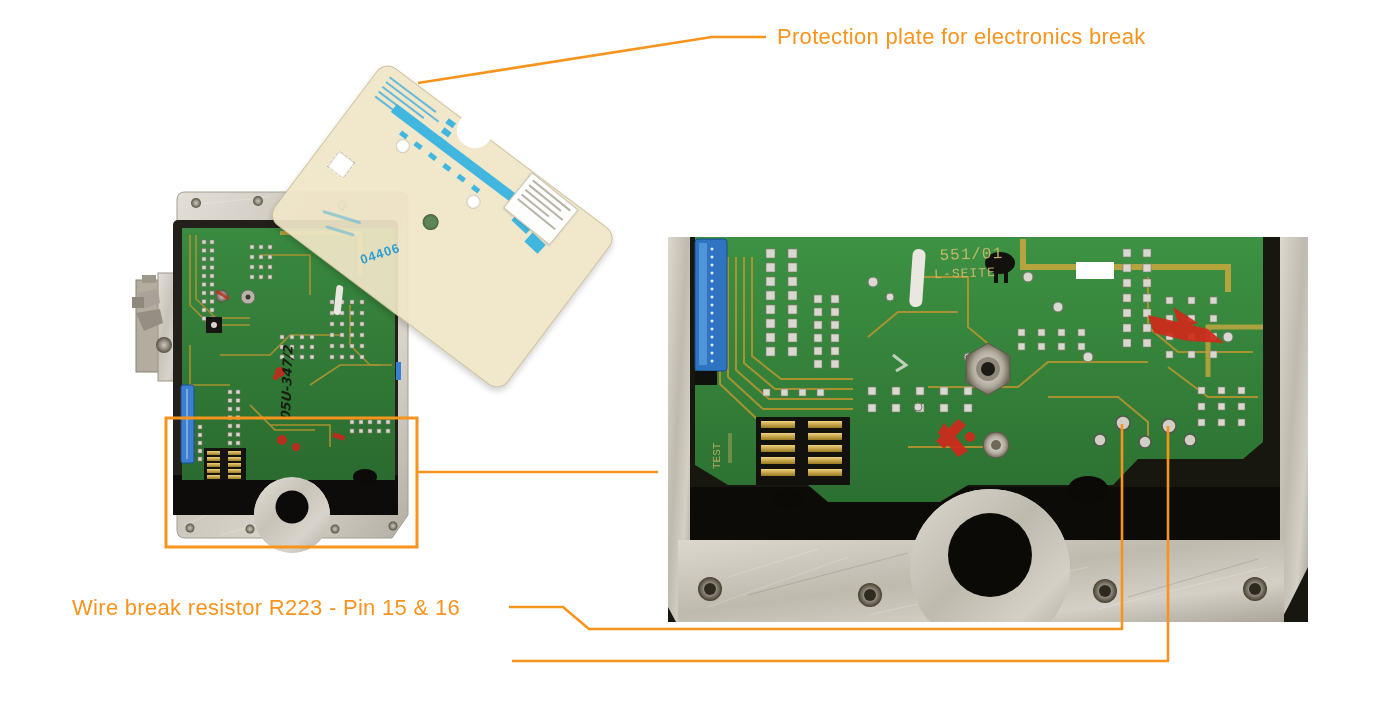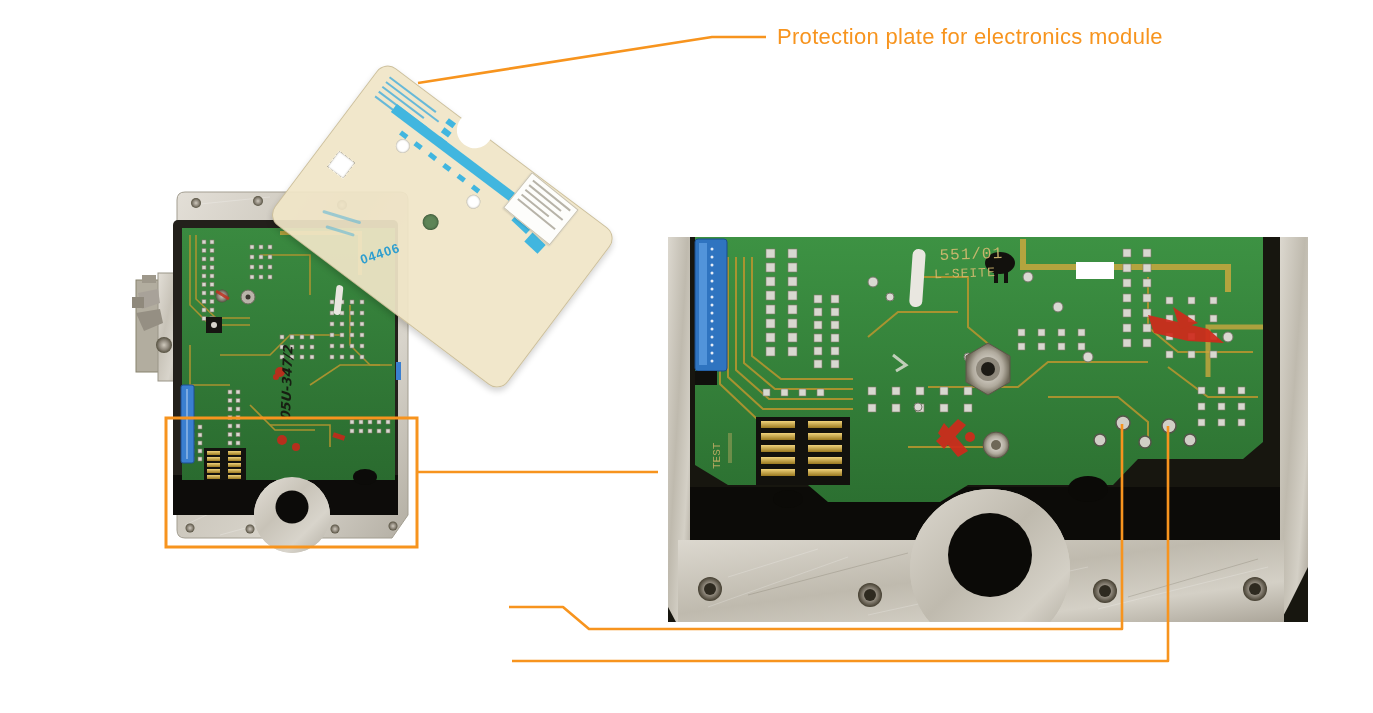--- a/index.html
+++ b/index.html
@@ -564,14 +564,15 @@
   </svg>
 
   <svg style="position:absolute;left:0;top:0;z-index:6;pointer-events:none" width="1373" height="713" viewBox="0 0 1373 713" fill="none">
     <polyline points="418,83 712,37 766,37" stroke="#F7941E" stroke-width="2.6" stroke-linejoin="round"></polyline>
     <rect x="166" y="418" width="251" height="129" stroke="#F7941E" stroke-width="3"></rect>
     <line x1="417" y1="472" x2="658" y2="472" stroke="#F7941E" stroke-width="2.6"></line>
     <polyline points="509,607 563,607 589,629 1122,629 1122,424" stroke="#F7941E" stroke-width="2.6" stroke-linejoin="round"></polyline>
     <polyline points="512,661 1168,661 1168,426" stroke="#F7941E" stroke-width="2.6" stroke-linejoin="round"></polyline>
   </svg>
 
-  <div class="ann" style="left:777px;top:24px;z-index:7">Protection plate for electronics module</div>
+  <div class="ann" style="left:777px;top:24px;z-index:7">Protection plate for electronics break</div>
+  <div class="ann" style="left:72px;top:595px;z-index:7">Wire break resistor R223 - Pin 15 &amp; 16</div>
 </div>
 
 </body></html>

